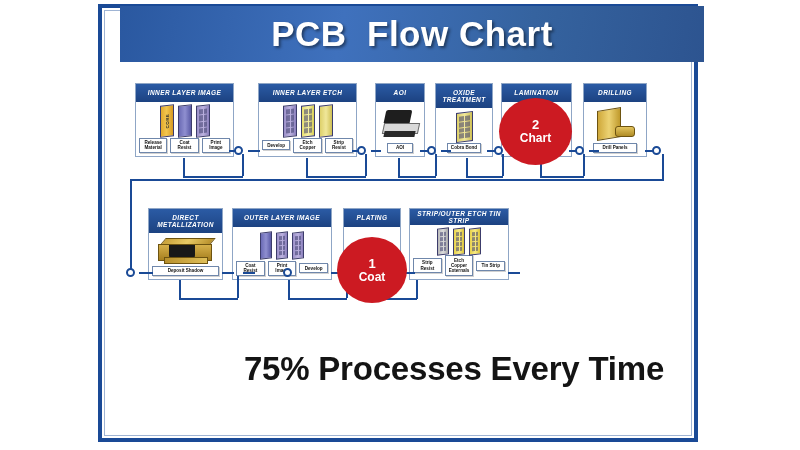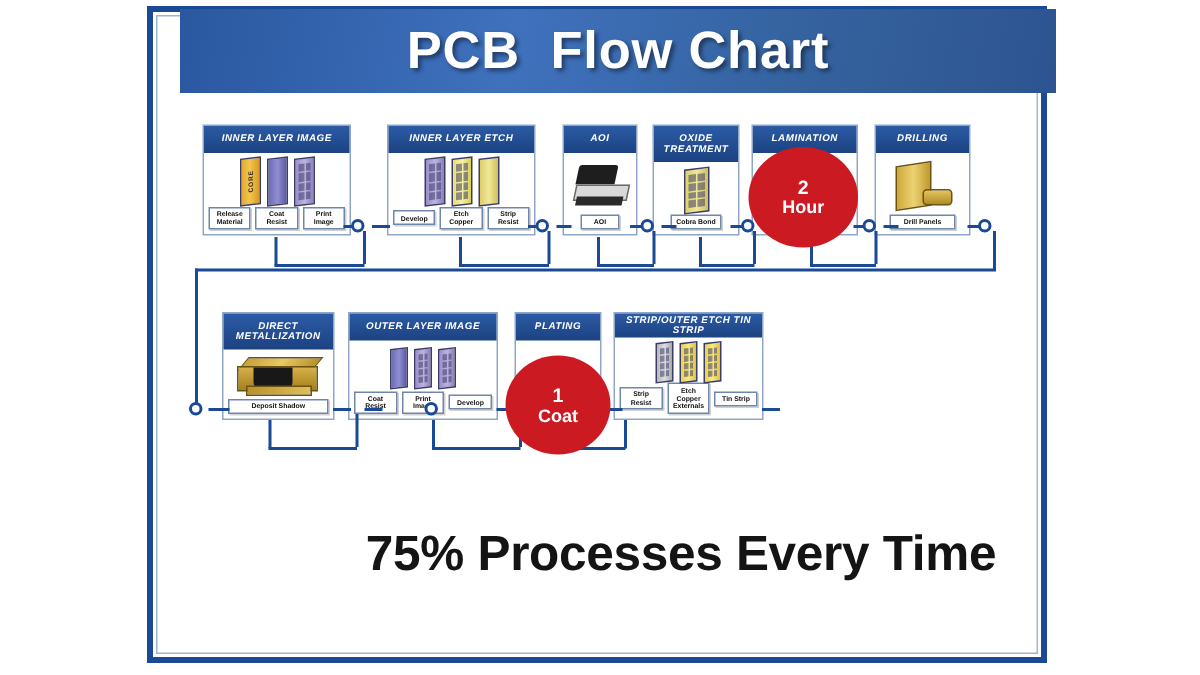--- a/index.html
+++ b/index.html
@@ -275,21 +275,21 @@
       <div class="step" style="flex:0 0 34px;">Cobra Bond</div>
     </div>
   </div>
 
   <div class="pbox flexcol" style="left:501px;top:83px;width:71px;height:74px;">
     <div class="hdr">LAMINATION</div>
     <div class="art"></div>
   </div>
   <div class="bubble" style="left:499px;top:98px;width:73px;height:67px;">
     <span class="n">2</span>
-    <span class="u">Hour</span>
+    <span class="u">Chart</span>
   </div>
 
   <div class="pbox flexcol" style="left:583px;top:83px;width:64px;height:74px;">
     <div class="hdr">DRILLING</div>
     <div class="art">
       <div class="drill">
         <span class="pan"></span>
           <span class="bit"></span>
       </div>
     </div>

